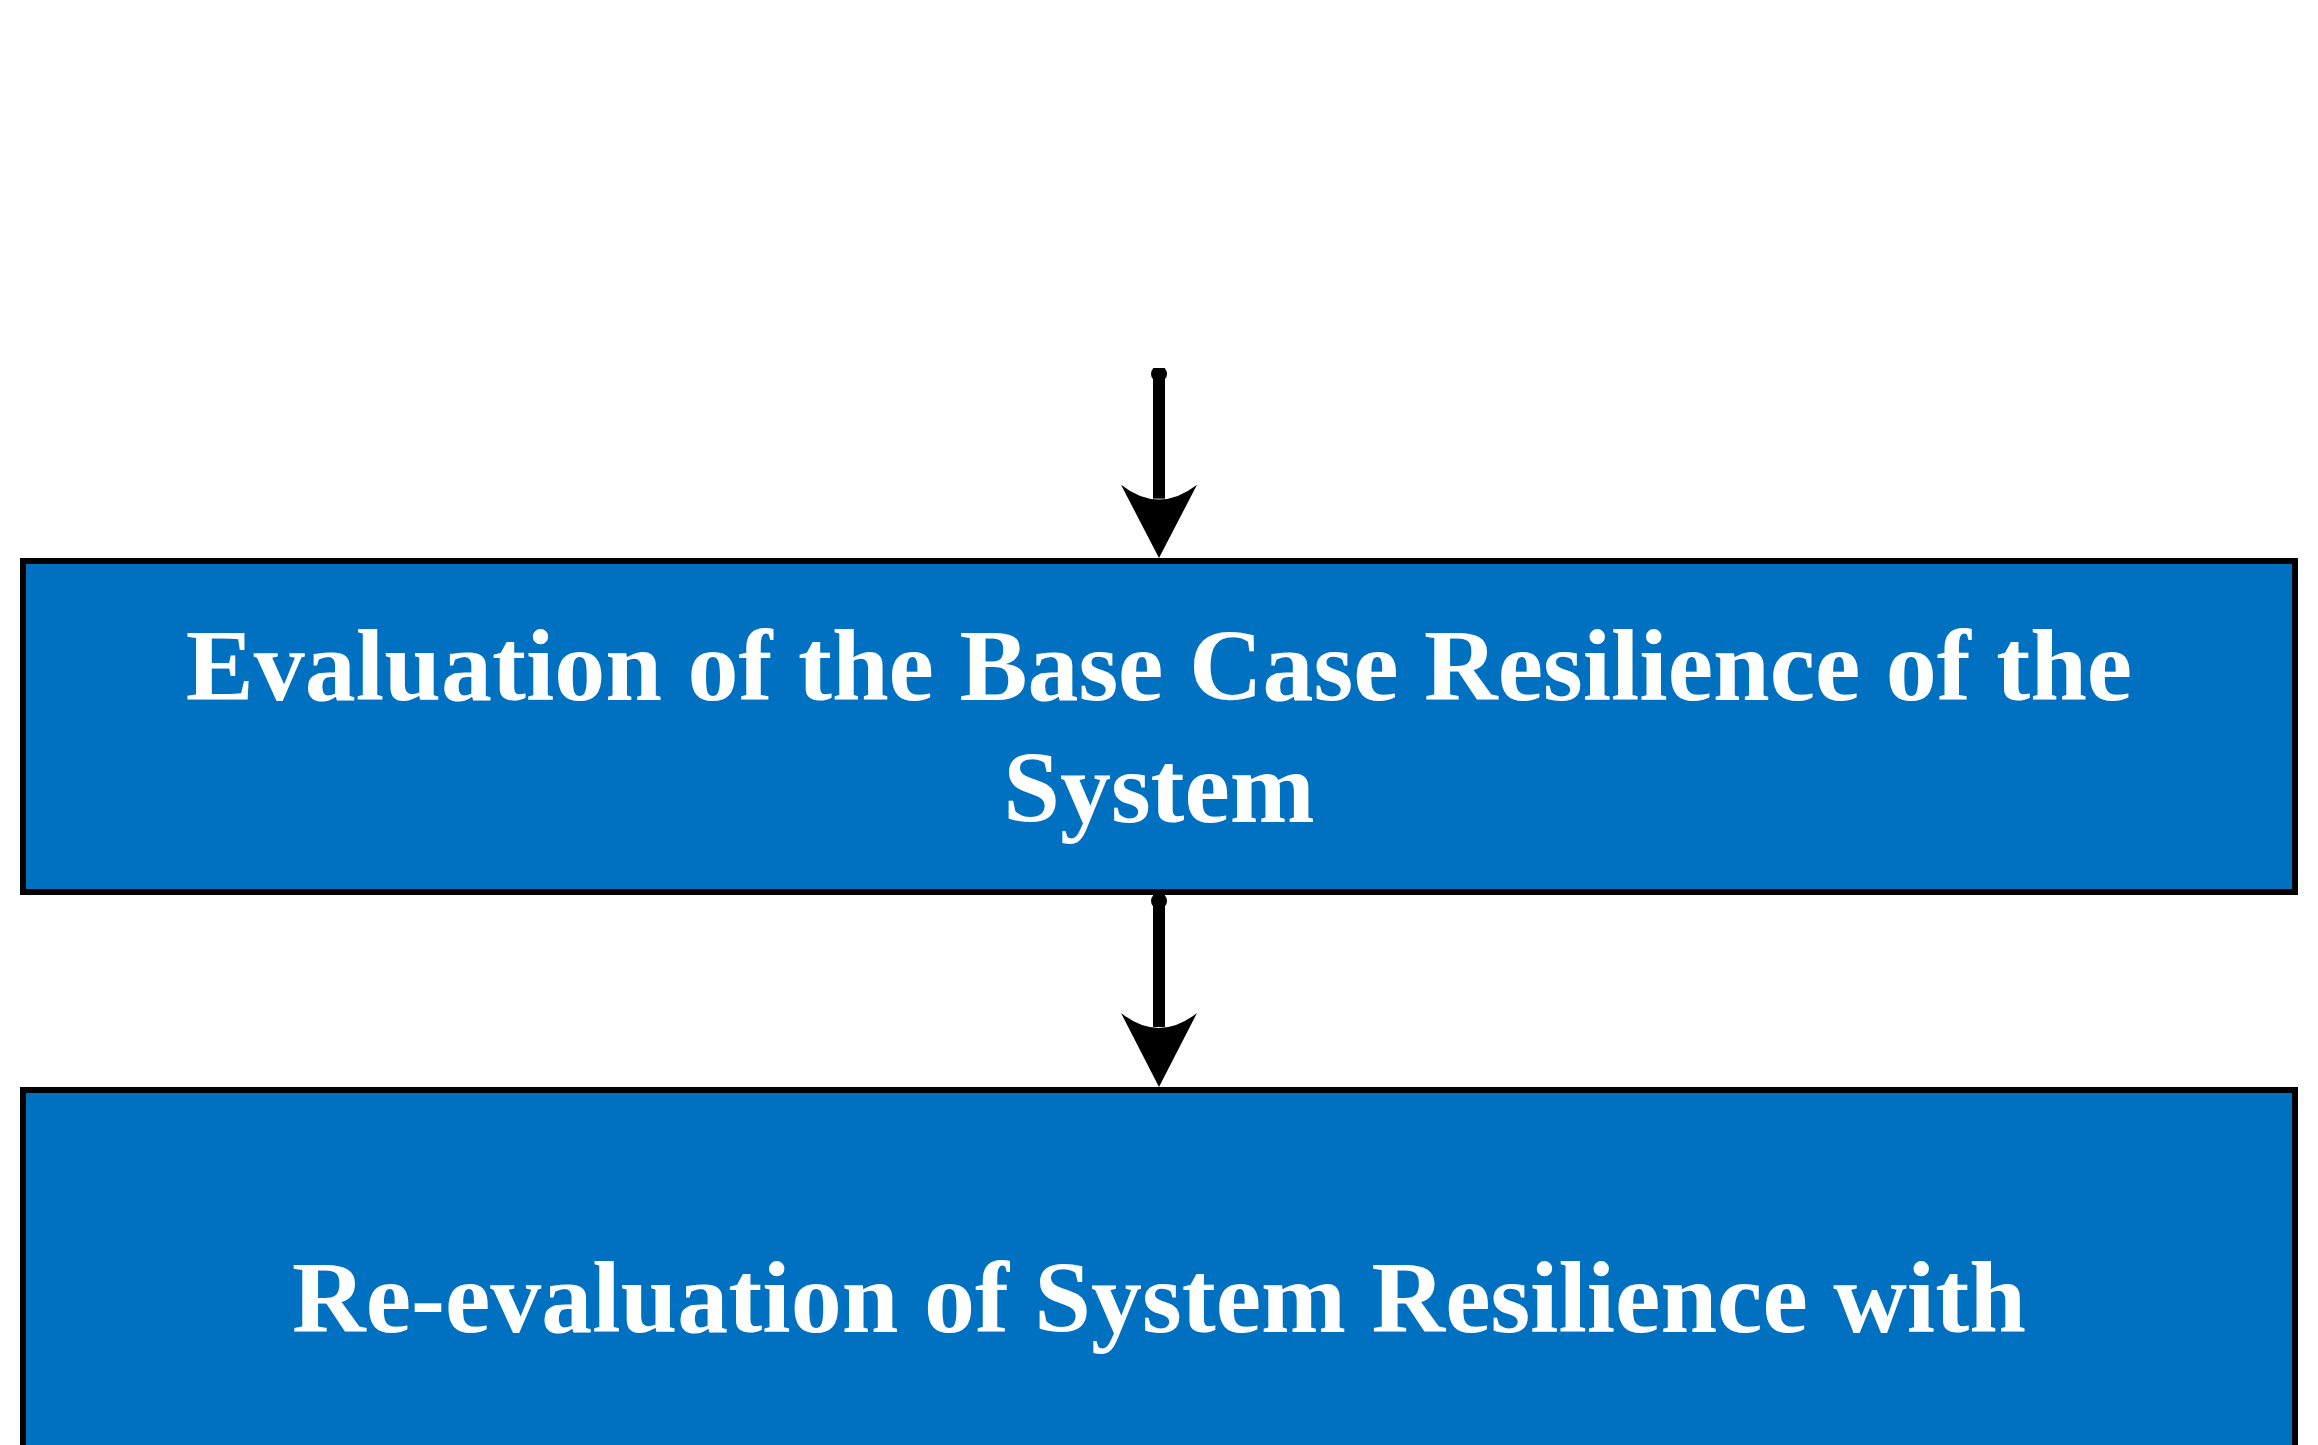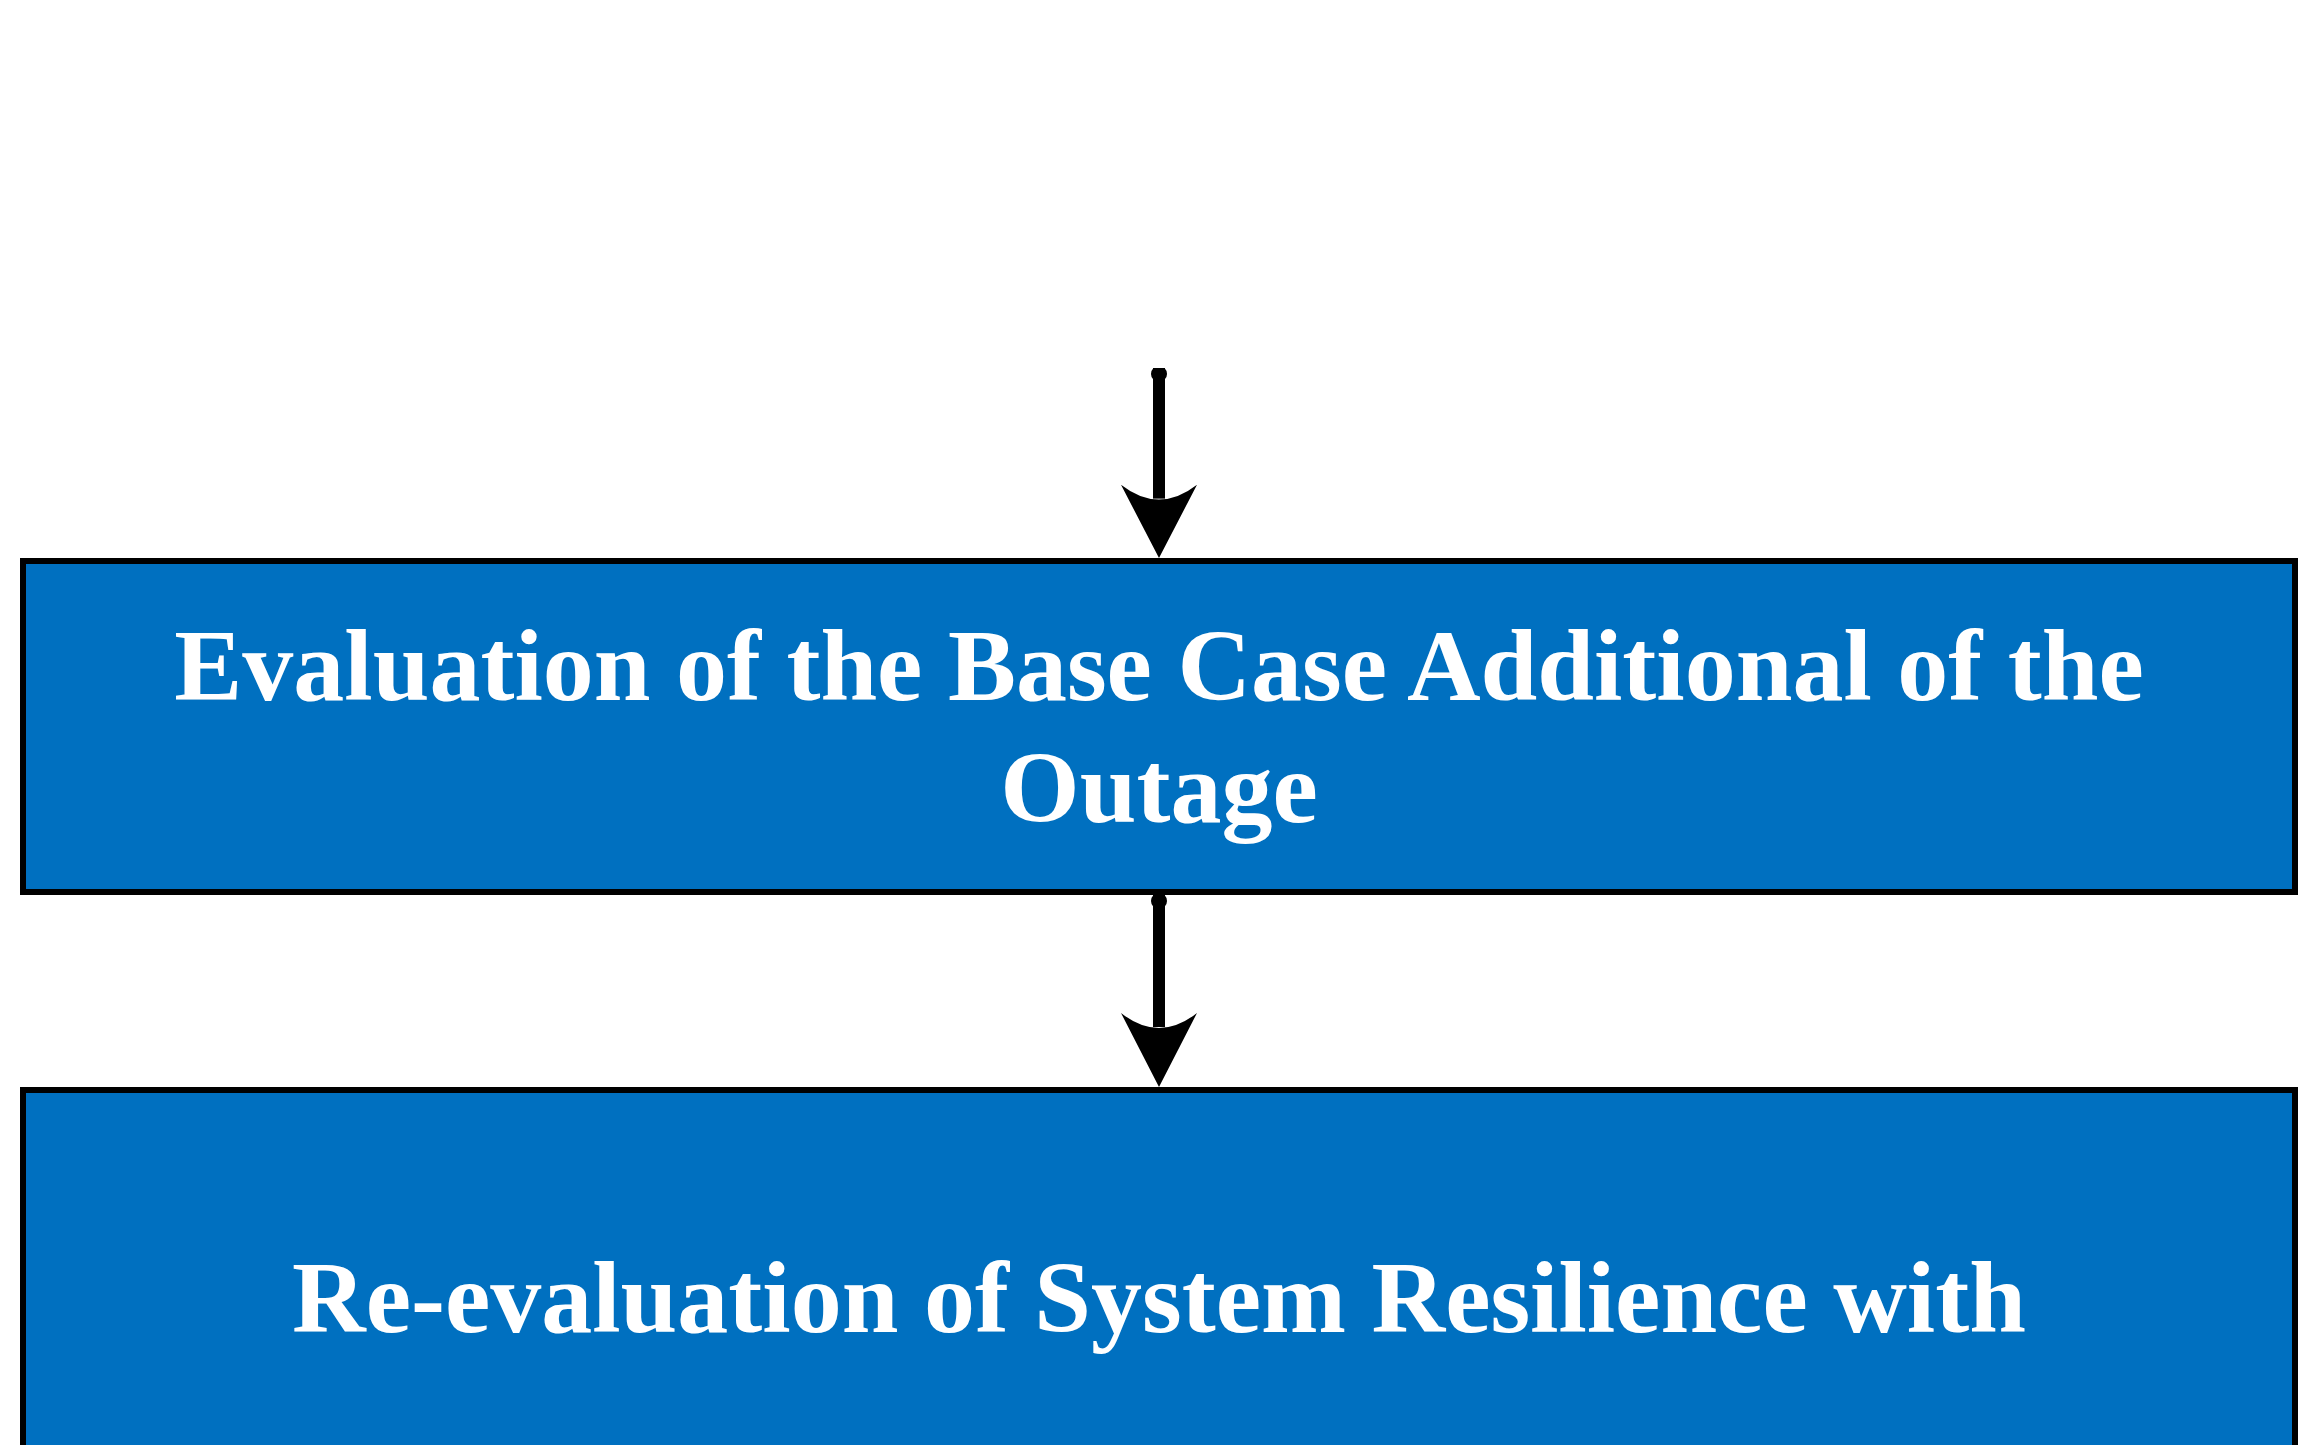--- a/index.html
+++ b/index.html
@@ -58,22 +58,22 @@
 
   <div class="flow-arrow arrow-1">
     <svg viewBox="0 0 100 192" preserveAspectRatio="none">
       <circle cx="50" cy="6" r="8" fill="var(--arrow)"></circle>
       <rect x="44" y="0" width="12" height="132" fill="var(--arrow)"></rect>
       <path d="M 12 118 Q 50 148 88 118 L 50 192 Z" fill="var(--arrow)"></path>
     </svg>
   </div>
 
   <div class="flow-box box-2">
-    <div class="box-line">Evaluation of the Base Case Additional of the</div>
-    <div class="box-line">Outage</div>
+    <div class="box-line">Evaluation of the Base Case Resilience of the</div>
+    <div class="box-line">System</div>
   </div>
 
   <div class="flow-arrow arrow-2">
     <svg viewBox="0 0 100 192" preserveAspectRatio="none">
       <circle cx="50" cy="6" r="8" fill="var(--arrow)"></circle>
       <rect x="44" y="0" width="12" height="132" fill="var(--arrow)"></rect>
       <path d="M 12 118 Q 50 148 88 118 L 50 192 Z" fill="var(--arrow)"></path>
     </svg>
   </div>
 

